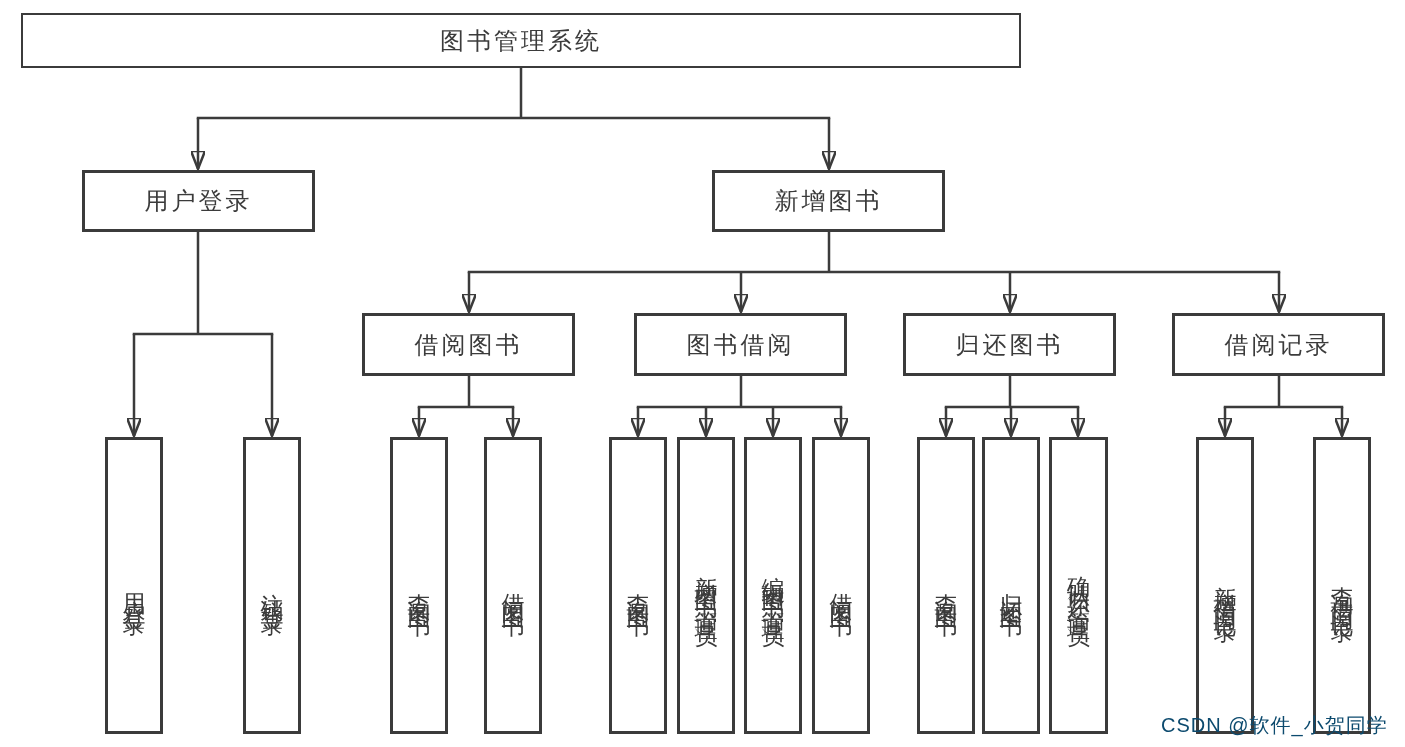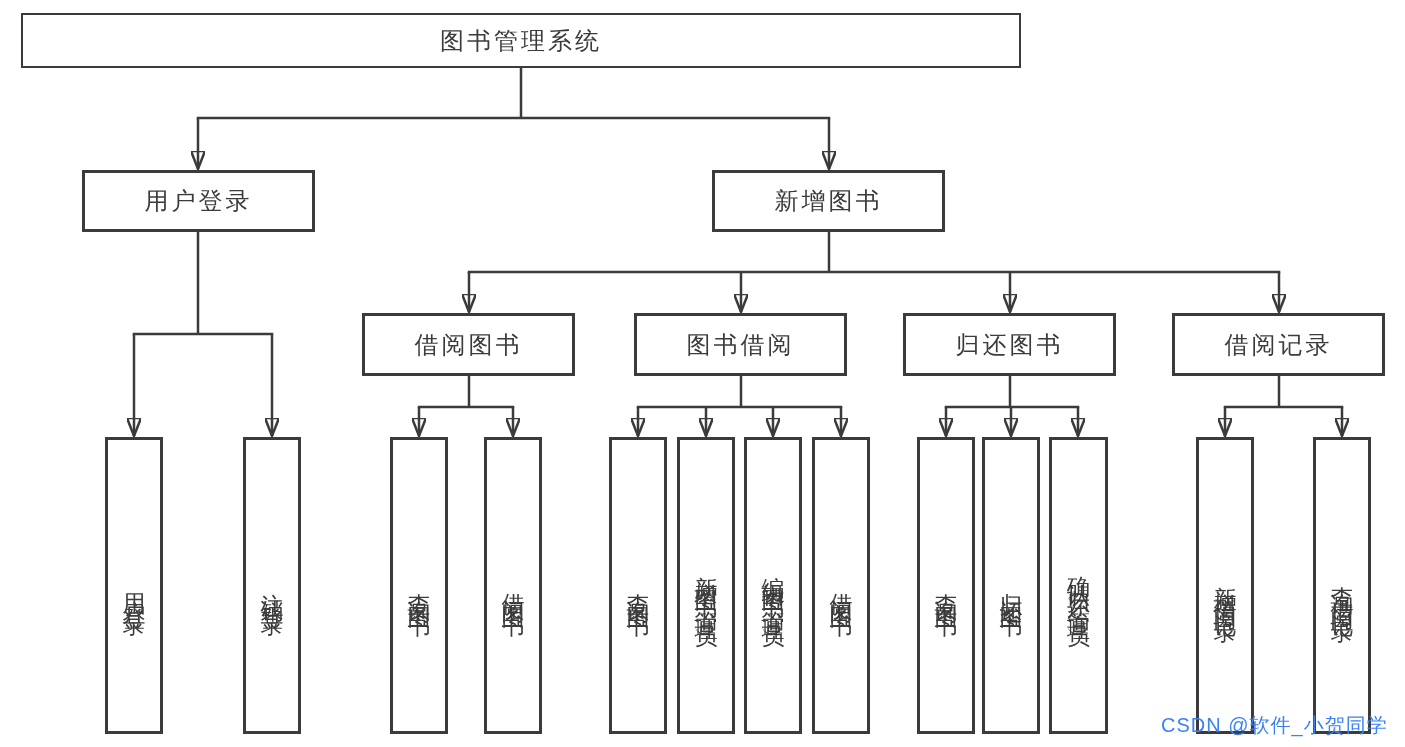--- a/index.html
+++ b/index.html
@@ -58,21 +58,21 @@
     margin-bottom: -7px;
     color: #3b3b3b;
     white-space: nowrap;
     line-height: 1;
   }
   #watermark {
     position: absolute;
     left: 1161px;
     top: 712px;
     font-size: 20px;
-    color: #3b82f6;
+    color: #0c4a6e;
     letter-spacing: 1px;
     white-space: nowrap;
     z-index: 5;
   }
 </style>
 </head>
 <body>
 
 <div id="canvas">
 

